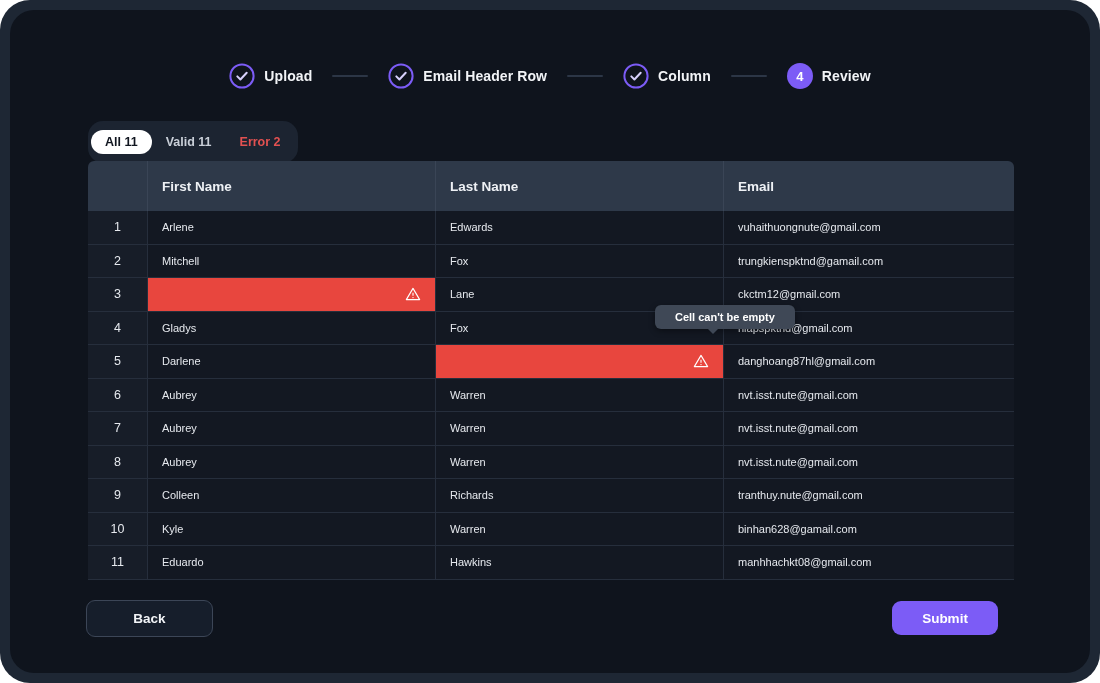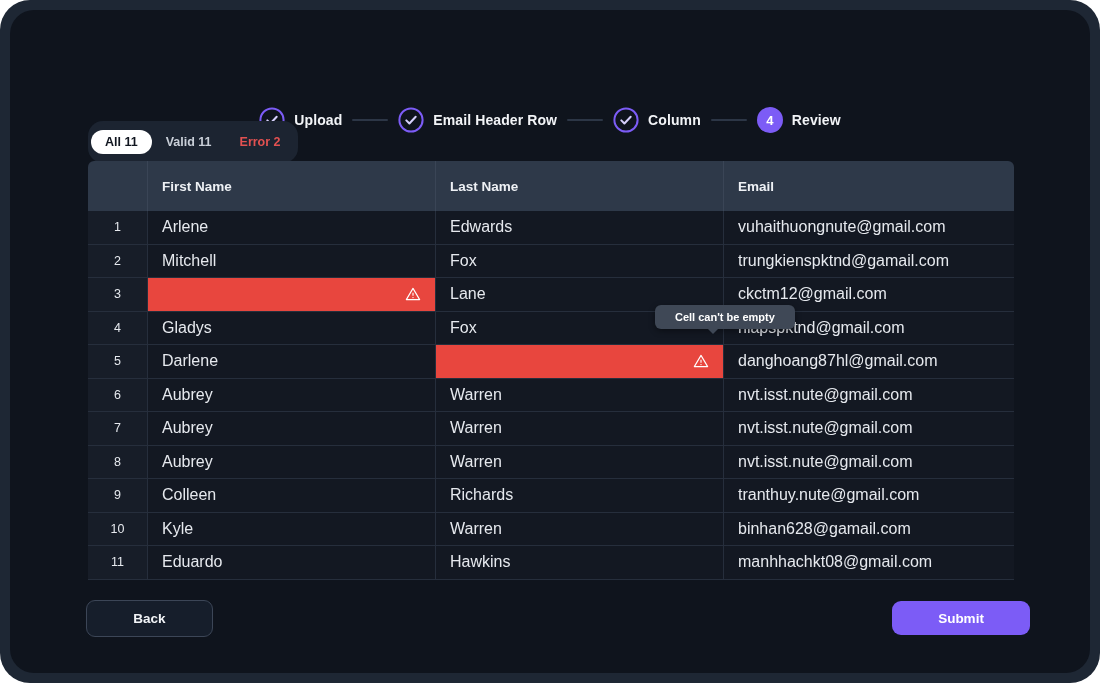--- a/index.html
+++ b/index.html
@@ -3,21 +3,21 @@
 <meta charset="utf-8">
 <style>
   html,body{margin:0;padding:0;background:#ffffff;}
   body{width:1100px;height:683px;position:relative;font-family:"Liberation Sans",sans-serif;
        -webkit-font-smoothing:antialiased;}
   .frame{position:absolute;inset:0;background:#1e2734;border-radius:30px;}
   .panel{position:absolute;inset:10px;background:#0f141d;border-radius:24px;overflow:hidden;}
 
   
   .stepper{position:absolute;top:53px;left:0;width:100%;display:flex;justify-content:center;
-           align-items:center;gap:10px;margin-top:44px;}
+           align-items:center;gap:20px;}
   .step{display:flex;align-items:center;gap:9px;}
   .step-label{color:#f2f4f7;font-size:14px;font-weight:bold;letter-spacing:.1px;}
   .step-circle{width:26px;height:26px;border-radius:50%;display:flex;align-items:center;
                justify-content:center;}
   .step-circle.current{background:#7c5cf6;color:#ffffff;font-size:13px;font-weight:bold;}
   .connector{width:36px;height:2px;background:#2c3646;border-radius:1px;}
 
   
   .tabs{position:absolute;left:78px;top:111px;background:#1c2431;border-radius:15px;
         display:flex;align-items:center;padding:3px;height:42px;box-sizing:border-box;}
@@ -36,39 +36,39 @@
        box-sizing:border-box;}
   .cell{box-sizing:border-box;display:flex;align-items:center;padding:0 14px;overflow:hidden;
         white-space:nowrap;}
   .col-num{width:60px;justify-content:center;padding:0;background:#171d28;
            border-right:1px solid #262e3c;}
   .col-a{width:288px;border-right:1px solid #262e3c;}
   .col-b{width:288px;border-right:1px solid #262e3c;}
   .col-c{flex:1;}
   .thead .col-num{background:transparent;border-right:1px solid #3a4556;}
   .thead .col-a,.thead .col-b{border-right:1px solid #3a4556;}
-  .row .cell{color:#e6e9ee;font-size:16px;}
+  .row .cell{color:#e6e9ee;font-size:11px;}
   .row .col-num{color:#e6e9ee;font-size:12.5px;}
   .cell.err{background:#e8463e;justify-content:flex-end;}
 
   
   .tooltip{position:absolute;left:645px;top:295px;background:#3f4856;color:#ffffff;
            font-size:11px;font-weight:bold;padding:6px 20px;border-radius:6px;z-index:30;
            white-space:nowrap;box-shadow:0 2px 6px rgba(0,0,0,.4);}
   .tooltip .arrow{position:absolute;bottom:-5px;left:52px;width:0;height:0;
                   border-left:6px solid transparent;border-right:6px solid transparent;
                   border-top:6px solid #3f4856;}
 
   
   .btn{position:absolute;border-radius:9px;font-size:13.5px;font-weight:bold;cursor:pointer;
        font-family:"Liberation Sans",sans-serif;display:flex;align-items:center;
        justify-content:center;}
   .btn-back{left:76px;top:590px;width:127px;height:37px;background:#161e2b;
             border:1px solid #3c4657;color:#f2f4f7;}
-  .btn-submit{left:882px;top:591px;width:138px;height:34px;background:#7c5cf6;border:none;
+  .btn-submit{left:882px;top:591px;width:106px;height:34px;background:#7c5cf6;border:none;
               color:#ffffff;}
 </style>
 </head>
 <body>
 
 <div class="frame">
   <div class="panel">
 
     <div class="stepper" id="stepper">
         <div class="step">

